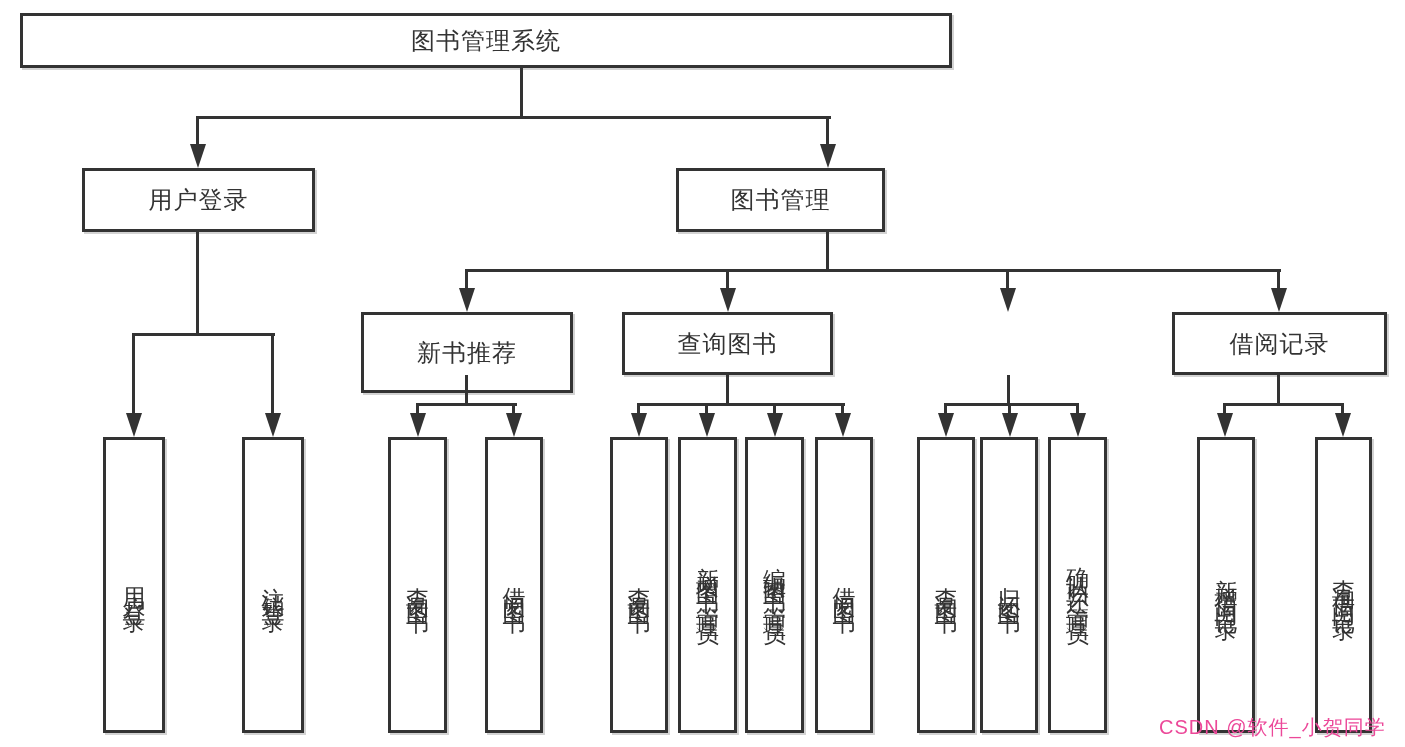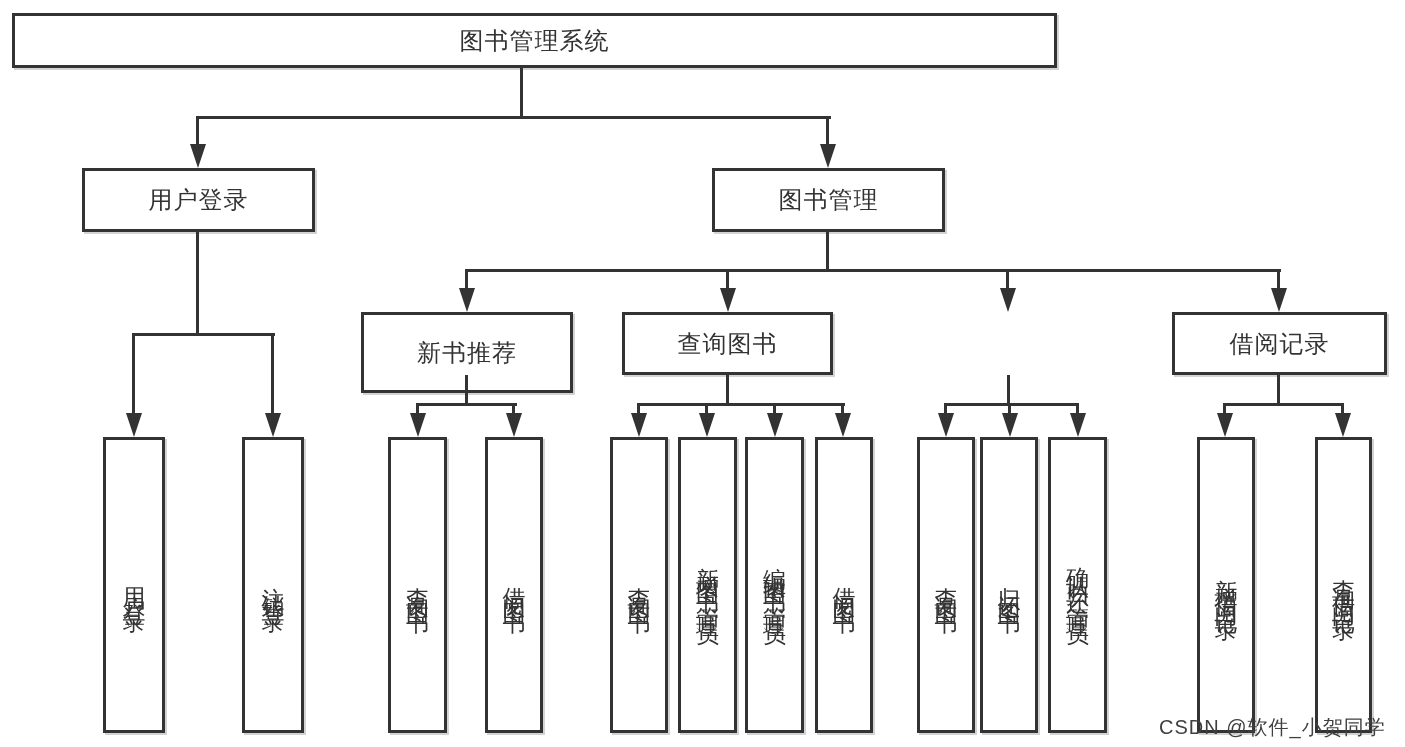--- a/index.html
+++ b/index.html
@@ -41,46 +41,46 @@
     position:absolute;
     width:0; height:0;
     border-left:8px solid transparent;
     border-right:8px solid transparent;
     border-top:24px solid #333333;
   }
   .watermark {
     position:absolute;
     left:1159px; top:714px;
     font-size:20px;
-    color:#404040;
+    color:#ec4899;
     letter-spacing:1px;
     white-space:nowrap;
     z-index:5;
   }
 </style>
 </head>
 <body>
 
 <div class="stage">
 
-  <div class="node node-h" style="left:12px;top:13px;width:1045px;height:55px">
+  <div class="node node-h" style="left:20px;top:13px;width:932px;height:55px">
     <span class="lbl">图书管理系统</span>
   </div>
 
   <div class="ln" style="left:520px;top:68px;width:3px;height:51px"></div>
   <div class="ln" style="left:197px;top:116px;width:634px;height:3px"></div>
   <div class="ln" style="left:196px;top:116px;width:3px;height:32px"></div>
   <div class="ln" style="left:826px;top:116px;width:3px;height:32px"></div>
   <div class="arrow-down" style="left:190px;top:144px"></div>
   <div class="arrow-down" style="left:820px;top:144px"></div>
 
   <div class="node node-h" style="left:82px;top:168px;width:233px;height:64px">
     <span class="lbl">用户登录</span>
   </div>
-  <div class="node node-h" style="left:712px;top:168px;width:233px;height:64px">
+  <div class="node node-h" style="left:676px;top:168px;width:209px;height:64px">
     <span class="lbl">图书管理</span>
   </div>
 
   <div class="ln" style="left:196px;top:232px;width:3px;height:104px"></div>
   <div class="ln" style="left:133px;top:333px;width:142px;height:3px"></div>
   <div class="ln" style="left:132px;top:333px;width:3px;height:84px"></div>
   <div class="ln" style="left:271px;top:333px;width:3px;height:84px"></div>
   <div class="arrow-down" style="left:126px;top:413px"></div>
   <div class="arrow-down" style="left:265px;top:413px"></div>
 

